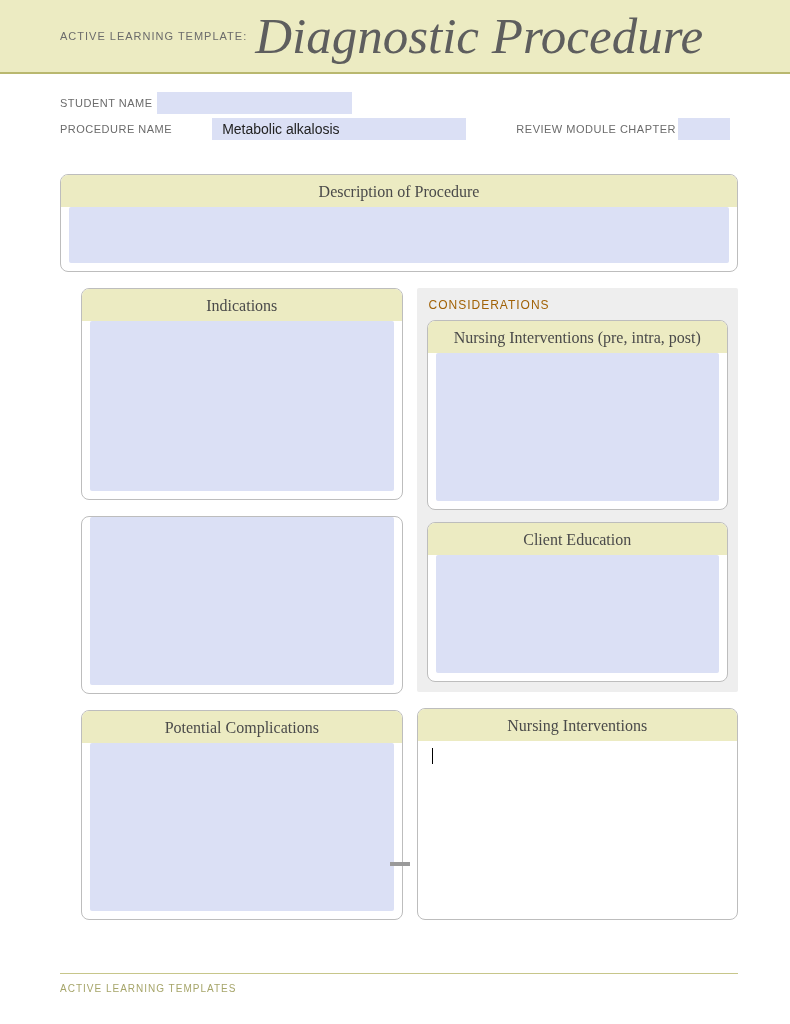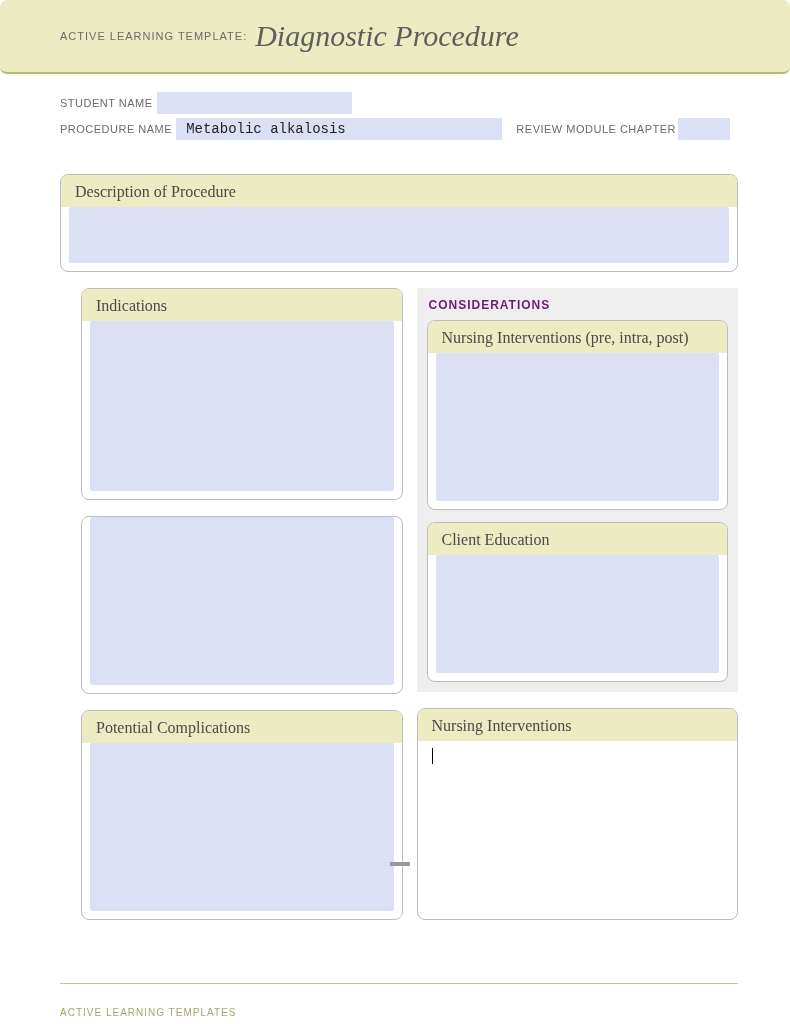--- a/index.html
+++ b/index.html
@@ -11,33 +11,32 @@
     color: #4a4a4a;
     position: relative;
   }
   .top-banner {
     height: 74px;
     background: #ecebc2;
     border-bottom: 2px solid #b9b86f;
     display: flex;
     align-items: center;
     padding-left: 60px;
-    border-radius: 7px;
   }
   .alt-label {
     font-family: Arial, sans-serif;
     font-size: 11px;
     letter-spacing: 1px;
     color: #6b6b6b;
     margin-right: 8px;
   }
   .main-title {
     font-family: Georgia, serif;
     font-style: italic;
-    font-size: 30px;
+    font-size: 51px;
     color: #5e5e5e;
     font-weight: normal;
   }
   .meta-rows {
     padding: 18px 60px 10px 60px;
   }
   .meta-row {
     display: flex;
     align-items: center;
     margin-bottom: 4px;
@@ -56,41 +55,42 @@
     display: inline-flex;
     align-items: center;
     padding: 0 10px;
     font-family: Arial, sans-serif;
     font-size: 14px;
     color: #222;
     border: none;
     outline: none;
   }
   .student-field { width: 195px; margin-left: 4px; }
-  .procedure-field { width: 378px; margin-left: 4px; font-family: Liberation Mono, monospace; }
+  .procedure-field { width: 378px; margin-left: 4px; }
   .chapter-field { width: 52px; margin-left: 2px; }
-  .meta-row2 { justify-content: flex-start; }
+  .meta-row2 { justify-content: flex-start; gap: 36px; }
   .chapter-wrap { margin-left: 14px; display: flex; align-items: center; }
 
   .content {
     padding: 20px 52px 0 60px;
   }
   .box {
     border: 1px solid #bdbdbd;
     border-radius: 8px;
     background: #fff;
     overflow: hidden;
     margin-bottom: 16px;
   }
   .box-header {
     background: #ecebc2;
     padding: 8px 14px 6px 14px;
     font-family: Georgia, serif;
     font-size: 16px;
     color: #4a4a4a;
+    text-align: center;
   }
   .box-body {
     background: #dbe0f5;
     min-height: 50px;
     margin: 0 8px 8px 8px;
     border-radius: 2px;
     font-family: Arial, sans-serif;
     font-size: 13px;
     color: #222;
     padding: 6px;
@@ -113,46 +113,46 @@
   .considerations {
     background: #eeeeee;
     border-radius: 2px;
     padding: 0 10px 10px 10px;
     margin-bottom: 16px;
   }
   .considerations-title {
     font-family: Arial, sans-serif;
     font-size: 12px;
     letter-spacing: 1px;
-    color: #701a75;
-    font-weight: bold;
+    color: #a16207;
+    font-weight: normal;
     padding: 10px 2px 8px 2px;
   }
   .considerations .box { margin-bottom: 12px; }
   .nurse-pre-body { min-height: 148px; }
   .clientedu-body { min-height: 118px; }
 
   .nurseint-body { min-height: 170px; }
 
   .divider-stub {
     position: absolute;
     left: 390px;
     top: 862px;
     width: 20px;
     height: 4px;
     background: #9a9a9a;
   }
 
   .footer {
     position: absolute;
-    bottom: 4px;
+    bottom: 28px;
     left: 60px;
     right: 52px;
     border-top: 1px solid #c7c68a;
-    padding-top: 18px;
+    padding-top: 4px;
   }
   .footer-text {
     font-family: Arial, sans-serif;
     font-size: 10px;
     letter-spacing: 1px;
     color: #a6a56a;
   }
   .cursor-mark {
     display:inline-block;
     width:1px;

